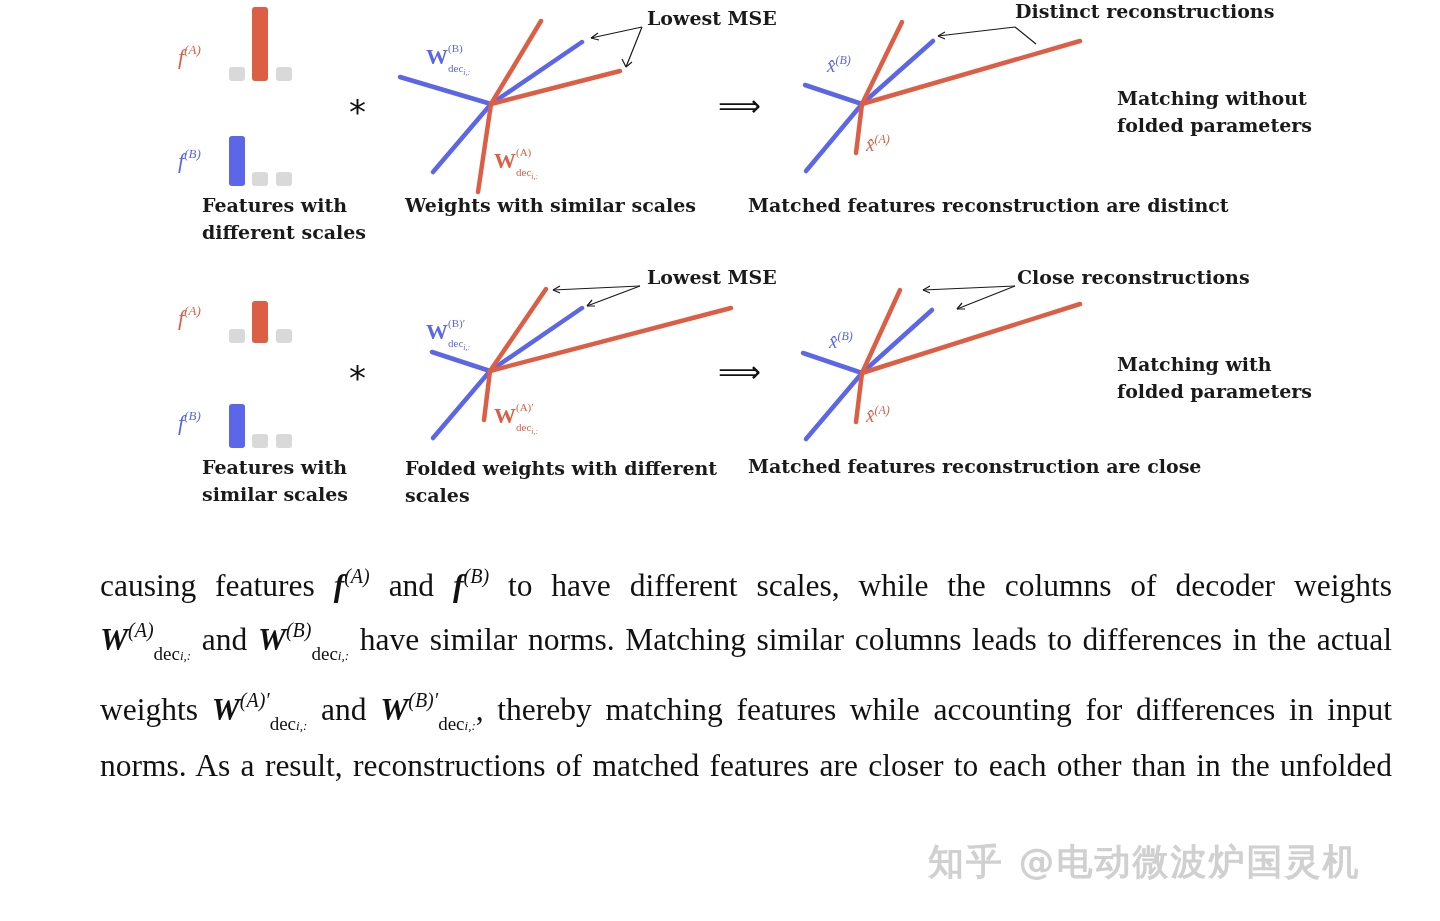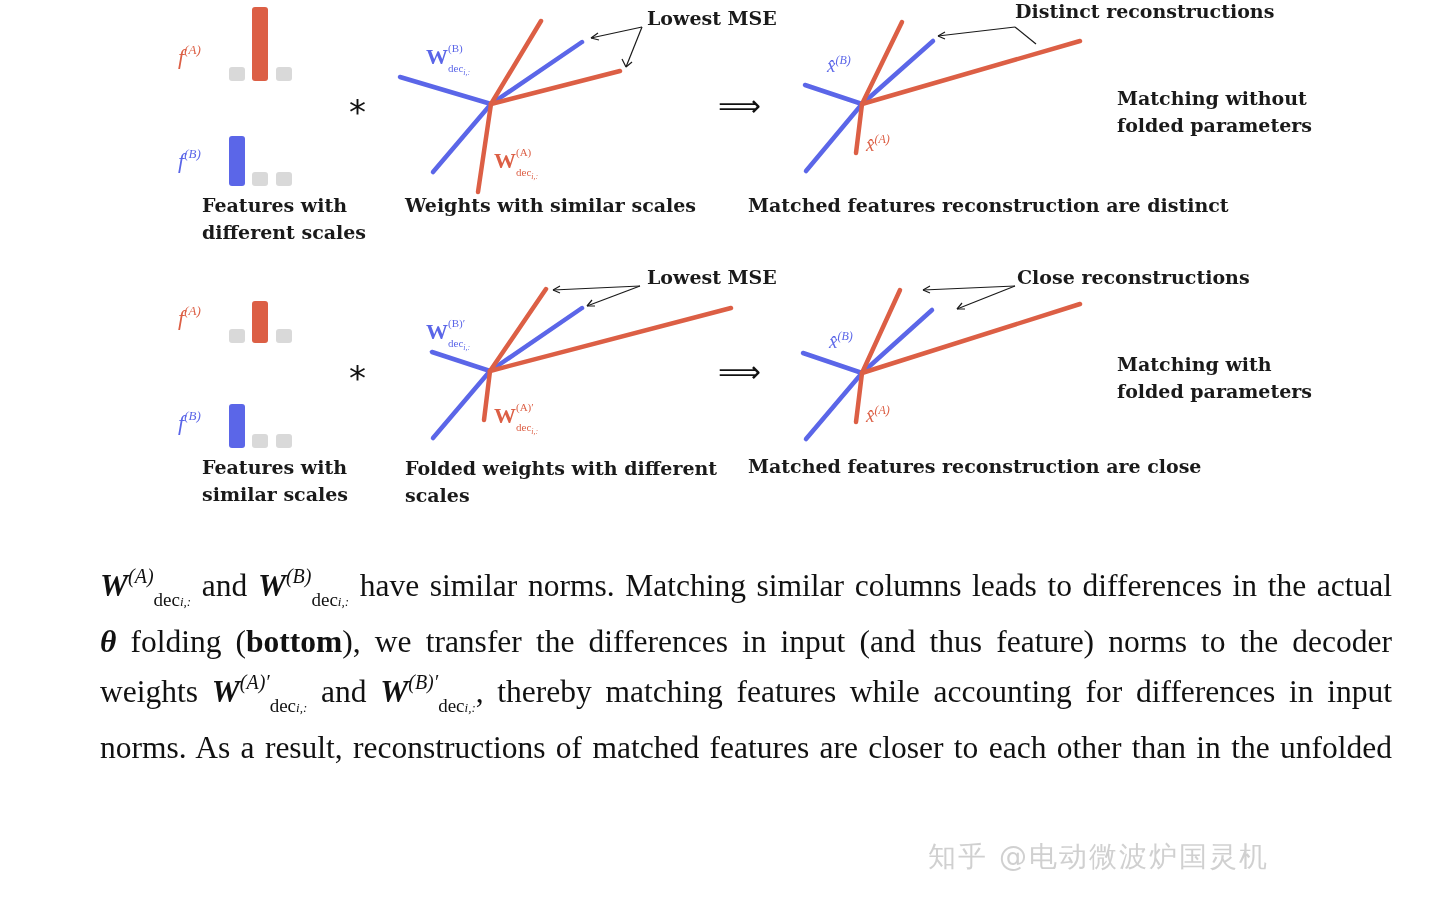--- a/index.html
+++ b/index.html
@@ -15,21 +15,21 @@
     font-family: "Liberation Serif", serif; font-size: 31.5px; line-height: 36px;
     color: #111111; text-align: justify;
   }
   #caption .line { display: block; white-space: nowrap; text-align-last: justify; text-align: justify; }
   #caption .tall { line-height: 44px; }
   .bmath { font-weight: bold; font-style: italic; }
   .msup { font-size: 20px; vertical-align: 13px; font-style: italic; }
   .msub { font-size: 19px; vertical-align: -10px; }
   #watermark {
     position: absolute; left: 928px; top: 838px; font-family: "DejaVu Sans", sans-serif;
-    font-size: 28px; color: rgba(170,170,170,0.55); letter-spacing: 2px; pointer-events: none;
+    font-size: 36px; color: rgba(170,170,170,0.55); letter-spacing: 2px; pointer-events: none; font-weight: bold;
   }
 </style>
 </head>
 <body>
 
 <div id="figure">
 <svg width="1440" height="530" viewBox="0 0 1440 530" xmlns="http://www.w3.org/2000/svg">
 
   <g>
 
@@ -158,20 +158,20 @@
           <path d="M957 309 l5 -6 M957 309 l8 0"></path>
     </g>
     <text class="lbl" x="748" y="473">Matched features reconstruction are close</text>
     <text class="lbl" x="1117" y="371">Matching with</text>
     <text class="lbl" x="1117" y="398">folded parameters</text>
   </g>
 </svg>
 </div>
 
 <div id="caption">
+  <span class="line tall"><span>causing features </span><span class="bmath">f</span><span class="msup">(A)</span><span> and </span><span class="bmath">f</span><span class="msup">(B)</span><span> to have different scales, while the columns of decoder weights</span></span>
   <span class="line tall"><span class="bmath">W</span><span class="msup">(A)</span><span class="msub"><span>dec</span><i style="font-size:13px">i,:</i></span><span> and </span><span class="bmath">W</span><span class="msup">(B)</span><span class="msub"><span>dec</span><i style="font-size:13px">i,:</i></span><span> have similar norms. Matching similar columns leads to differences in the actual</span></span>
-  <span class="line"><span class="bmath">θ</span><span> folding (</span><b>bottom</b><span>), we transfer the differences in input (and thus feature) norms to the decoder</span></span>
   <span class="line tall"><span>weights </span><span class="bmath">W</span><span class="msup">(A)′</span><span class="msub"><span>dec</span><i style="font-size:13px">i,:</i></span><span> and </span><span class="bmath">W</span><span class="msup">(B)′</span><span class="msub"><span>dec</span><i style="font-size:13px">i,:</i></span><span>, thereby matching features while accounting for differences in input</span></span>
   <span class="line">norms. As a result, reconstructions of matched features are closer to each other than in the unfolded</span>
 
 </div>
 
 <div id="watermark">知乎 @电动微波炉国灵机</div>
 
 </body></html>

